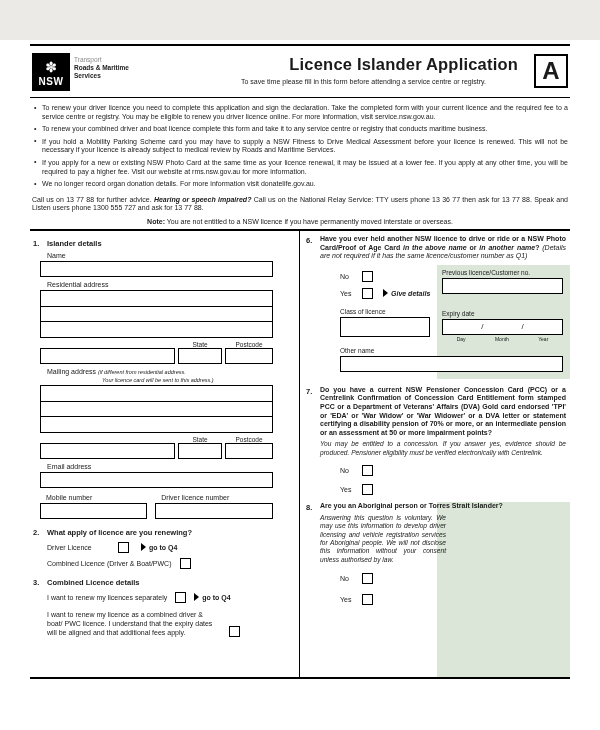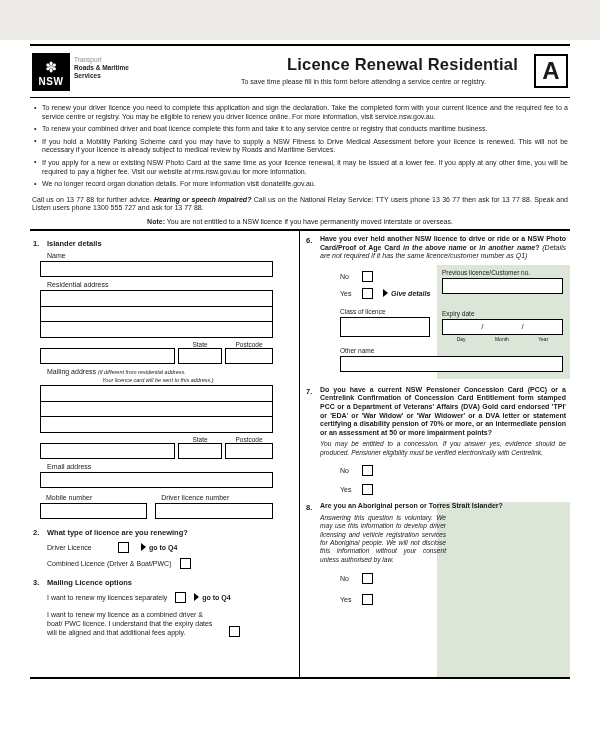--- a/index.html
+++ b/index.html
@@ -118,21 +118,21 @@
         <span class="logo-flower"></span>
         <span class="logo-brand">NSW</span>
       </div>
       <div class="logo-text">
         <div class="grey">Transport</div>
         <div class="b">Roads &amp; Maritime</div>
         <div class="b">Services</div>
       </div>
     </div>
     <div class="hdr-mid">
-      <div class="hdr-title">Licence Renewal Residential</div>
+      <div class="hdr-title">Licence Islander Application</div>
       <div class="hdr-sub">To save time please fill in this form before attending a service centre or registry.</div>
     </div>
     <div class="a-box">A</div>
   </header>
 
   <ul class="bullets">
     <li>To renew your driver licence you need to complete this application and sign the declaration. Take the completed form with your current licence and the required fee to a service centre or registry. You may be eligible to renew you driver licence online. For more information, visit service.nsw.gov.au.</li>
     <li>To renew your combined driver and boat licence complete this form and take it to any service centre or registry that conducts maritime business.</li>
     <li>If you hold a Mobility Parking Scheme card you may have to supply a NSW Fitness to Drive Medical Assessment before your licence is renewed. This will not be necessary if your licence is already subject to medical review by Roads and Maritime Services.</li>
     <li>If you apply for a new or existing NSW Photo Card at the same time as your licence renewal, it may be issued at a lower fee. If you apply at any other time, you will be required to pay a higher fee. Visit our website at rms.nsw.gov.au for more information.</li>
@@ -204,38 +204,38 @@
           <div class="box h16"></div>
         </div>
         <div class="c2">
           <div class="f-label">Driver licence number</div>
           <div class="box h16"></div>
         </div>
       </div>
 
       <div class="sec-hdr" style="margin-top:9px;">
         <span class="sec-num">2.</span>
-        <span>What type of licence are you renewing?</span>
+        <span>What apply of licence are you renewing?</span>
       </div>
       <div class="opt-row">
         <span class="w71">Driver Licence</span>
         <span class="cb"></span>
         <span class="goto">
           <span class="tri"></span>
           <span>go to Q4</span>
         </span>
       </div>
       <div class="opt-row">
         <span>Combined Licence (Driver &amp; Boat/PWC)</span>
         <span class="cb ml8"></span>
       </div>
 
       <div class="sec-hdr" style="margin-top:9px;">
         <span class="sec-num">3.</span>
-        <span>Mailing Licence options</span>
+        <span>Combined Licence details</span>
       </div>
       <div class="opt-row">
         <span>I want to renew my licences separately</span>
         <span class="cb ml8"></span>
         <span class="goto" style="margin-left:8px;">
           <span class="tri"></span>
           <span>go to Q4</span>
         </span>
       </div>
       <div class="para-opt">

